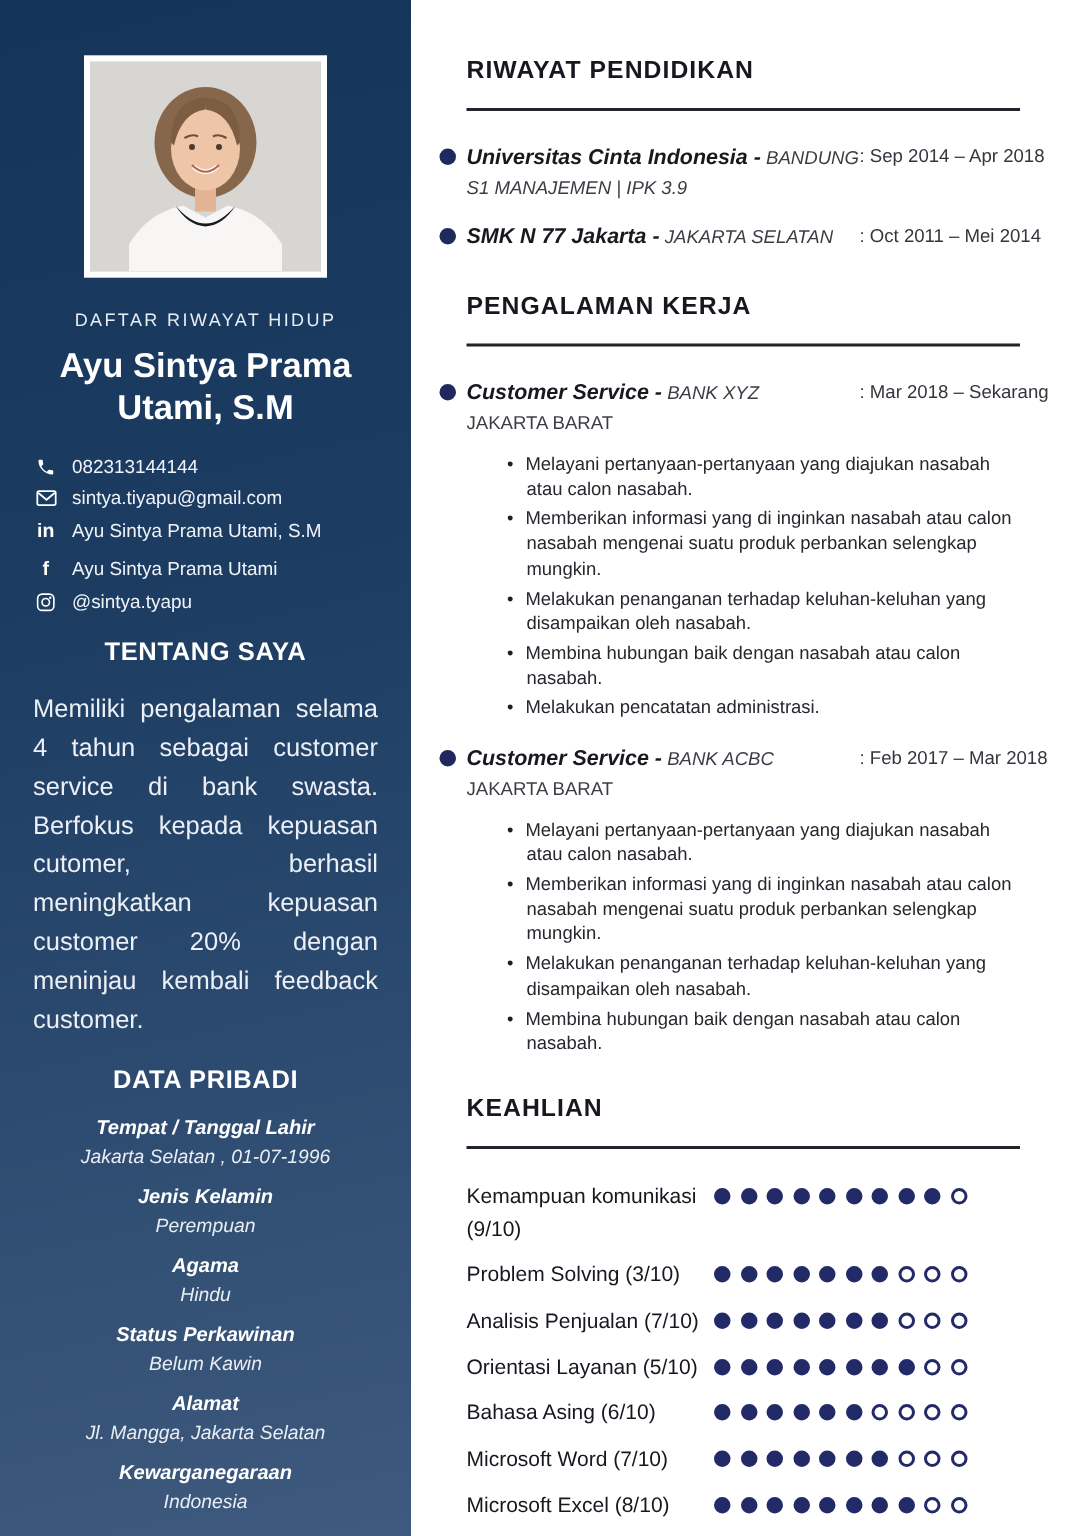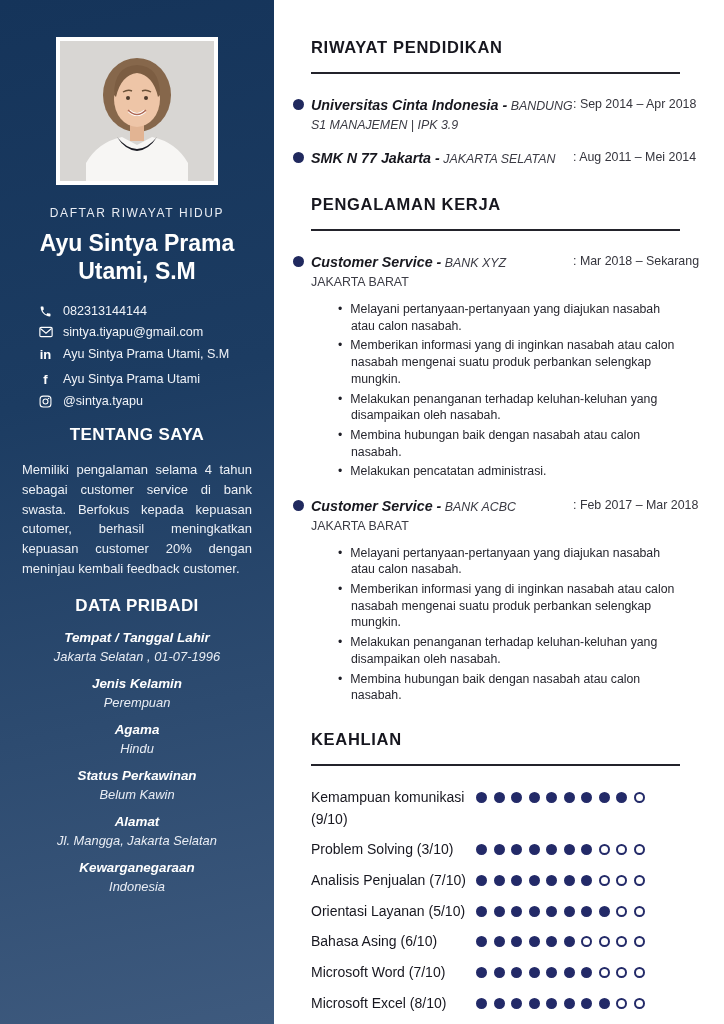--- a/index.html
+++ b/index.html
@@ -20,29 +20,29 @@
   .photo-frame svg { display:block; }
   .cv-label {
     margin-top:21px; text-align:center; font-size:12px; letter-spacing:1.6px;
     color:#e9edf4; font-weight:500;
   }
   .name {
     margin:9px 20px 0; text-align:center; font-size:23px; font-weight:bold;
     line-height:1.22; color:#ffffff;
   }
   .contacts { margin:19px 16px 0 22px; }
-  .contact-row { display:flex; align-items:center; margin-bottom:6.5px;margin-left:15px; }
+  .contact-row { display:flex; align-items:center; margin-bottom:6.5px; }
   .contact-icon { width:17px; flex:0 0 17px; text-align:center; margin-right:9px; }
   .contact-icon svg { display:block; margin:0 auto; }
   .contact-letter { font-weight:bold; font-size:13px; color:#fff; font-style:normal; }
   .contact-text { font-size:12.6px; color:#f0f3f8; }
 
   .side-heading { margin-top:17px; text-align:center; font-size:17px; font-weight:bold; letter-spacing:0.4px; }
   .about-body {
-    margin:15px 22px 0; font-size:13px; line-height:1.52; text-align:justify;
+    margin:15px 22px 0; font-size:17px; line-height:1.52; text-align:justify;
     color:#ecf0f6;
   }
   .personal-fields { margin-top:14px; }
   .field { text-align:center; margin-top:12px; }
   .field-label { font-weight:bold; font-style:italic; font-size:13.4px; color:#ffffff; }
   .field-value { margin-top:4px; font-size:12.9px; color:#e9edf4;font-style:italic; }
 
   
   .main { position:absolute; left:274px; top:0; right:16px; height:1024px; padding:38px 28px 0 37px; }
   .section { margin-bottom:26px; }
@@ -189,21 +189,21 @@
       </div>
 
       <div class="entry">
         <div class="entry-left">
           <span class="entry-bullet"></span>
           <div class="entry-text">
             <span class="entry-name">SMK N 77 Jakarta -</span>
             <span class="entry-sub">JAKARTA SELATAN</span>
           </div>
         </div>
-        <div class="entry-date">: Aug 2011 – Mei 2014</div>
+        <div class="entry-date">: Oct 2011 – Mei 2014</div>
       </div>
     </section>
 
     <section class="section">
       <h2 class="section-title">PENGALAMAN KERJA</h2>
       <hr class="rule">
 
       <div>
         <div class="entry" style="margin-bottom:0;">
           <div class="entry-left">

